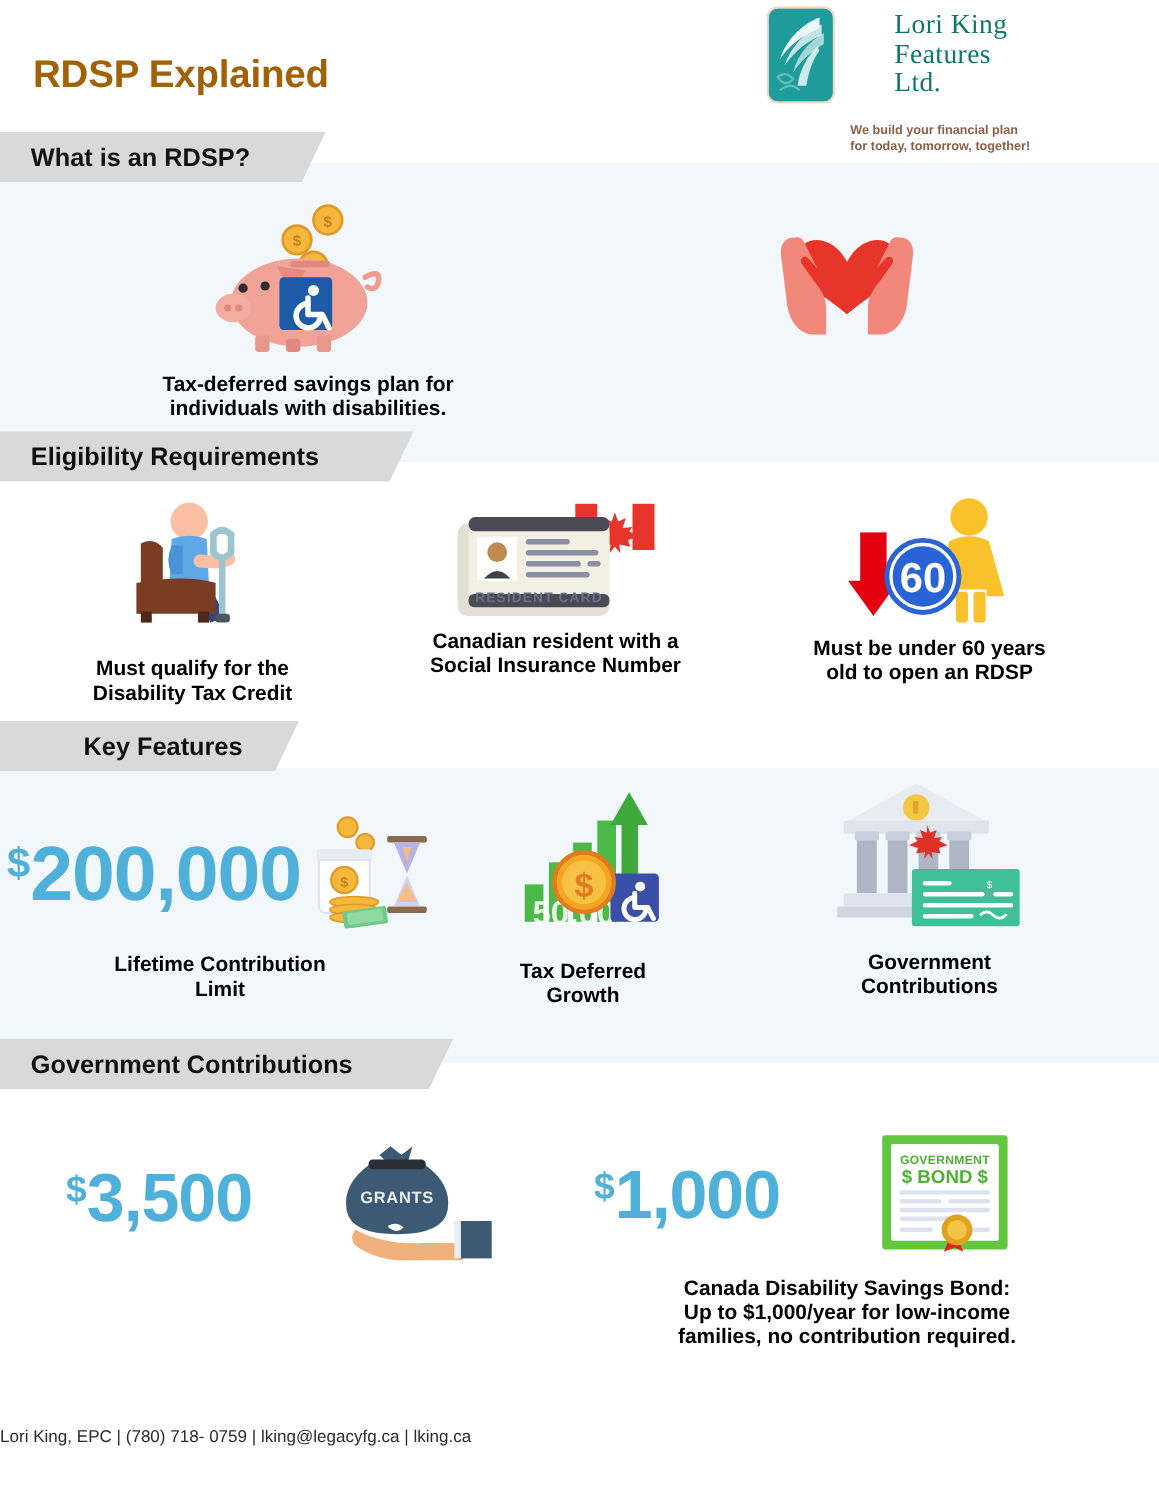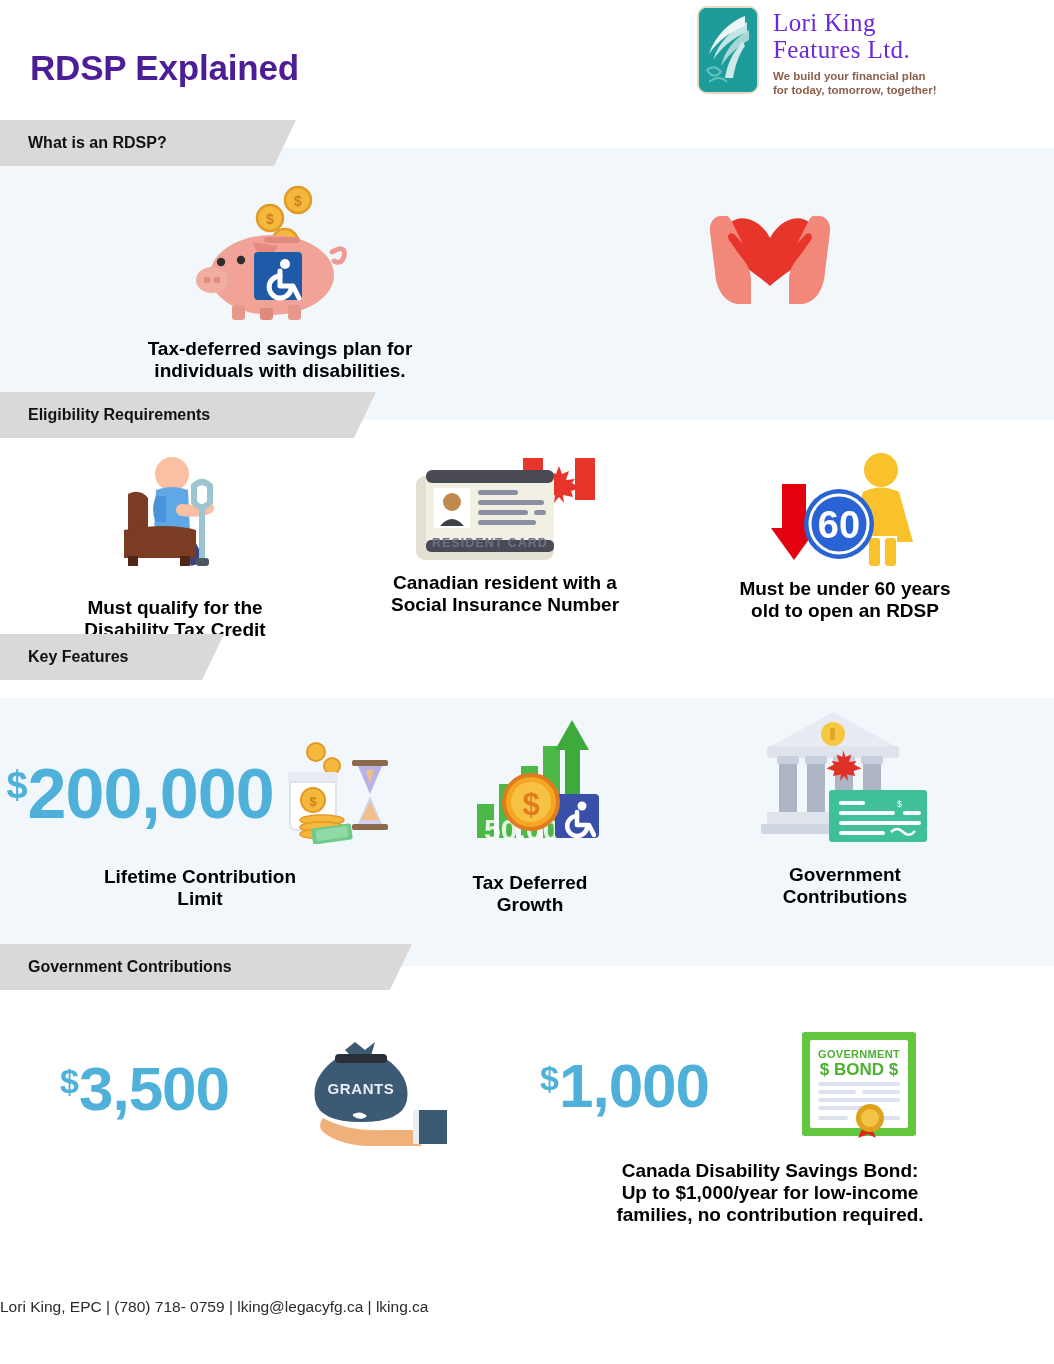--- a/index.html
+++ b/index.html
@@ -9,55 +9,55 @@
     background:#ffffff;
     font-family:"Liberation Sans","DejaVu Sans",sans-serif;
     position:relative;overflow:hidden;
     -webkit-font-smoothing:antialiased;
   }
   .page{position:relative;width:1054px;height:1364px;}
 
   
   .page-title{
     position:absolute;left:30px;top:48px;
-    font-size:35px;font-weight:bold;color:#4c1d95;letter-spacing:-0.2px;
+    font-size:35px;font-weight:bold;color:#a16207;letter-spacing:-0.2px;
   }
   .logo{position:absolute;left:697px;top:6px;width:240px;height:94px;}
   .logo-mark{
     position:absolute;left:0;top:0;width:62px;height:88px;
     border-radius:10px;background:#1e9c9b;
     border:2px solid #e8d9c3;box-sizing:border-box;overflow:hidden;
   }
   .logo-text{position:absolute;left:76px;top:4px;}
   .logo-name{
     font-family:"Liberation Serif","DejaVu Serif",serif;
-    color:#6d28d9;font-size:25px;line-height:1.06;letter-spacing:.4px;
+    color:#0f766e;font-size:25px;line-height:1.06;letter-spacing:.4px;margin-left:40px;
   }
   .logo-tag{
-    margin-top:6px;color:#8c5f4a;font-size:11.5px;line-height:1.25;font-weight:bold;
+    margin-top:22px;color:#8c5f4a;font-size:11.5px;line-height:1.25;font-weight:bold;
   }
 
   
   .band{position:absolute;left:0;width:1054px;background:#f2f7fc;}
   .band-1{top:148px;height:272px;}
   .band-3{top:698px;height:268px;}
 
   
   .sec-tab{
     position:absolute;left:0;height:46px;background:#d9d9d9;
     display:flex;align-items:center;
     clip-path:polygon(0 0, 100% 0, calc(100% - 22px) 100%, 0 100%);
   }
   .sec-tab .lbl{
-    font-size:16px;font-weight:bold;color:#111;padding-left:28px;padding-right:48px;
+    font-size:23px;font-weight:bold;color:#111;padding-left:28px;padding-right:48px;
     white-space:nowrap;
   }
   .tab-1{top:120px;width:296px;}
   .tab-2{top:392px;width:376px;align-items:center;}
-  .tab-3{top:634px;width:224px;}
+  .tab-3{top:655px;width:224px;padding-left:48px;}
   .tab-4{top:944px;width:412px;}
 
   
   .item{position:absolute;text-align:center;}
   .item .cap{
     font-size:19px;font-weight:bold;color:#000;line-height:1.16;white-space:pre-line;
   }
   .art{position:relative;margin:0 auto;}
 
   

